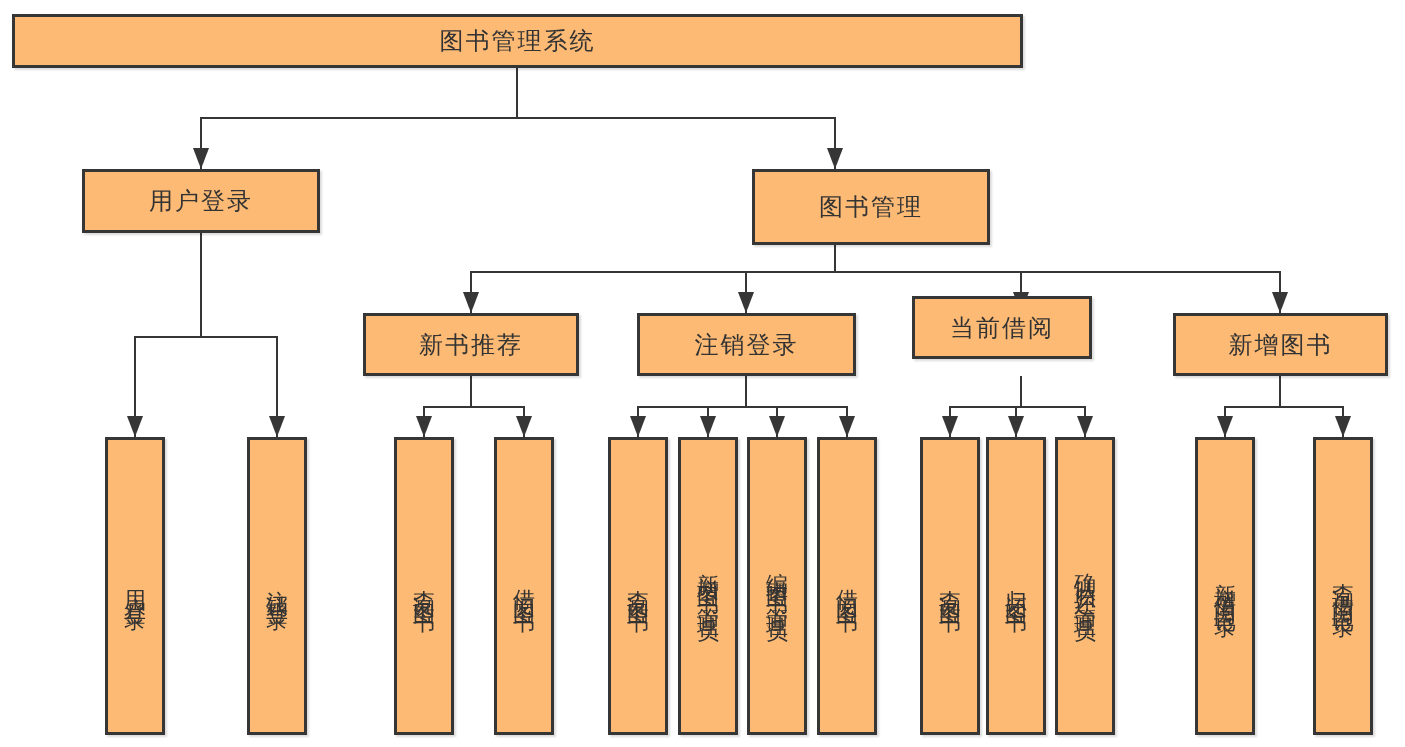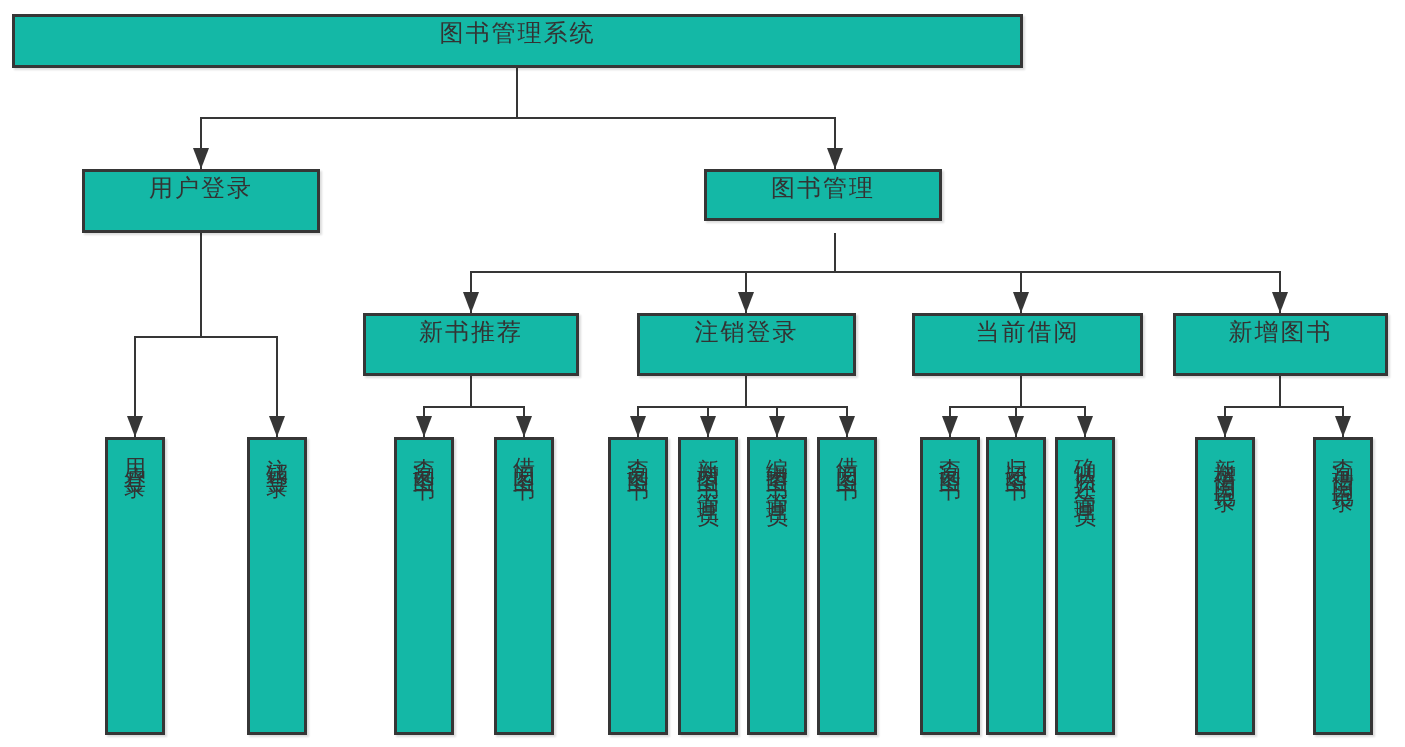--- a/index.html
+++ b/index.html
@@ -6,23 +6,24 @@
   #stage{
     position:relative;
     width:1405px;height:747px;
     background:#ffffff;
     font-family:"DejaVu Sans","Liberation Sans",sans-serif;
     overflow:hidden;
   }
   .box{
     position:absolute;
     box-sizing:border-box;
-    background:#14b8a6;
+    background:#fdba74;
     border:3px solid #363636;
     display:flex;
+    align-items:center;
     justify-content:center;
     box-shadow:2px 2px 2px rgba(0,0,0,0.14);
     z-index:2;
   }
   .hlbl{
     color:#333333;
     font-size:24px;
     letter-spacing:2px;
     white-space:nowrap;
   }
@@ -58,31 +59,31 @@
 
 <div id="stage">
 
   <div class="box" style="left:12px;top:14px;width:1011px;height:54px">
     <span class="hlbl">图书管理系统</span>
   </div>
 
   <div class="box" style="left:82px;top:169px;width:238px;height:64px">
     <span class="hlbl">用户登录</span>
   </div>
-  <div class="box" style="left:704px;top:169px;width:238px;height:52px">
+  <div class="box" style="left:752px;top:169px;width:238px;height:76px">
     <span class="hlbl">图书管理</span>
   </div>
 
   <div class="box" style="left:363px;top:313px;width:216px;height:63px">
     <span class="hlbl">新书推荐</span>
   </div>
   <div class="box" style="left:637px;top:313px;width:219px;height:63px">
     <span class="hlbl">注销登录</span>
   </div>
-  <div class="box" style="left:912px;top:313px;width:231px;height:63px">
+  <div class="box" style="left:912px;top:296px;width:180px;height:63px">
     <span class="hlbl">当前借阅</span>
   </div>
   <div class="box" style="left:1173px;top:313px;width:215px;height:63px">
     <span class="hlbl">新增图书</span>
   </div>
 
   <div class="box leaf" style="left:105px;top:437px">
     <span class="vlbl">用户登录</span>
   </div>
   <div class="box leaf" style="left:247px;top:437px">

